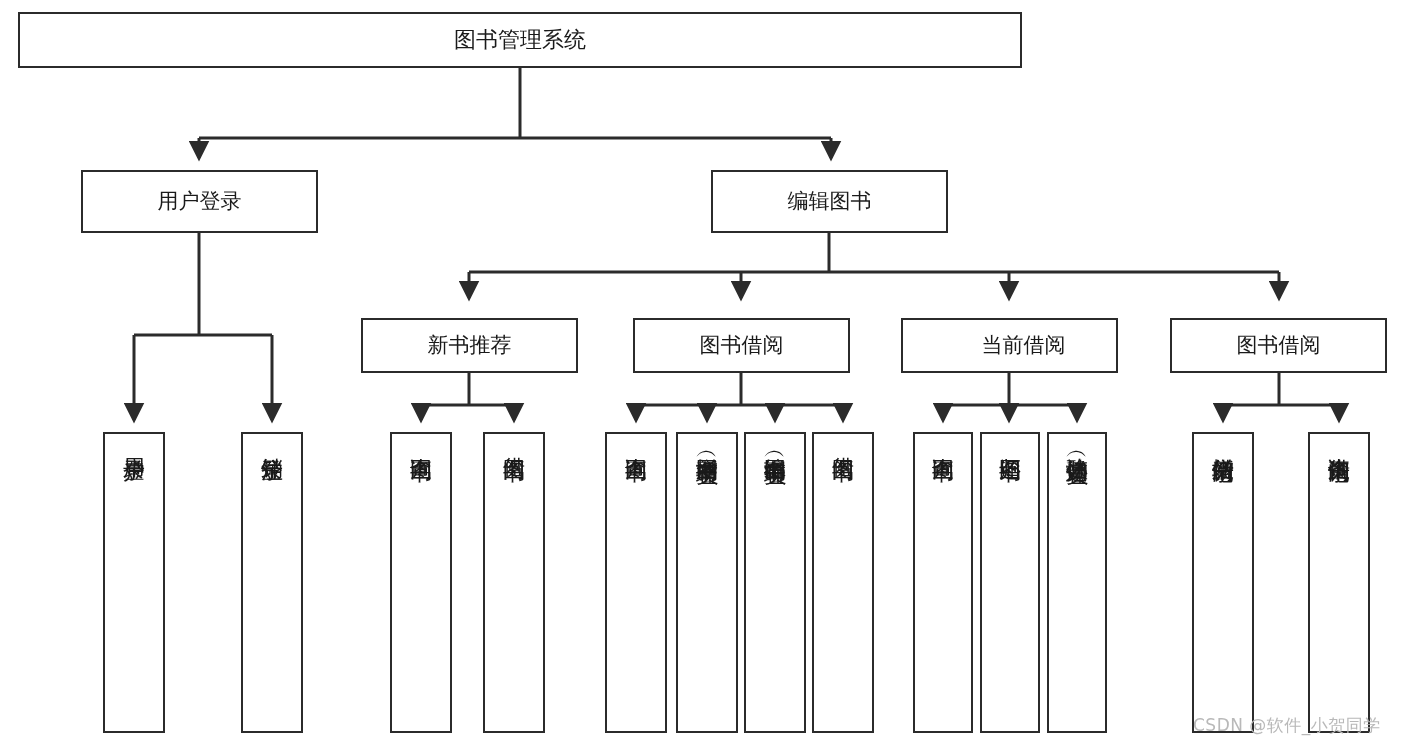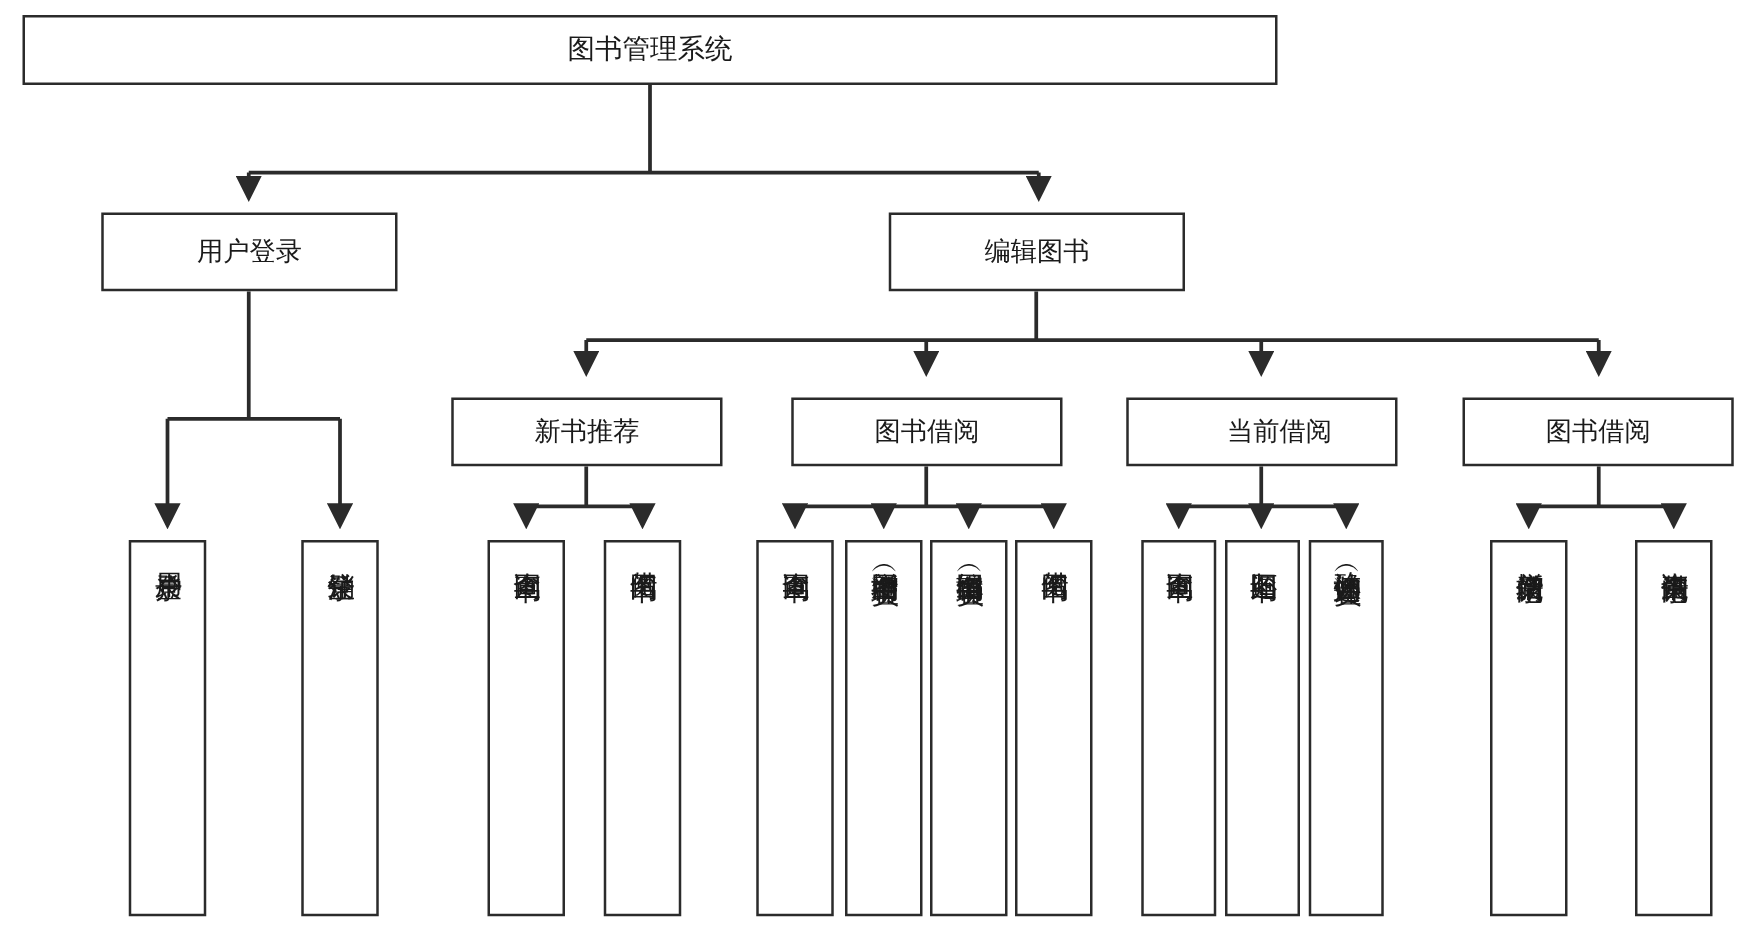--- a/index.html
+++ b/index.html
@@ -166,14 +166,15 @@
     <span class="node-label">确认归还（管理员）</span>
   </div>
 
   <div class="node v-node" style="left:1192px;top:432px;width:62px;height:301px;">
     <span class="node-label">新增借阅记录</span>
   </div>
   <div class="node v-node" style="left:1308px;top:432px;width:62px;height:301px;">
     <span class="node-label">查询借阅记录</span>
   </div>
 
+  <div class="watermark">CSDN @软件_小贺同学</div>
 
 </div>
 
 </body></html>

